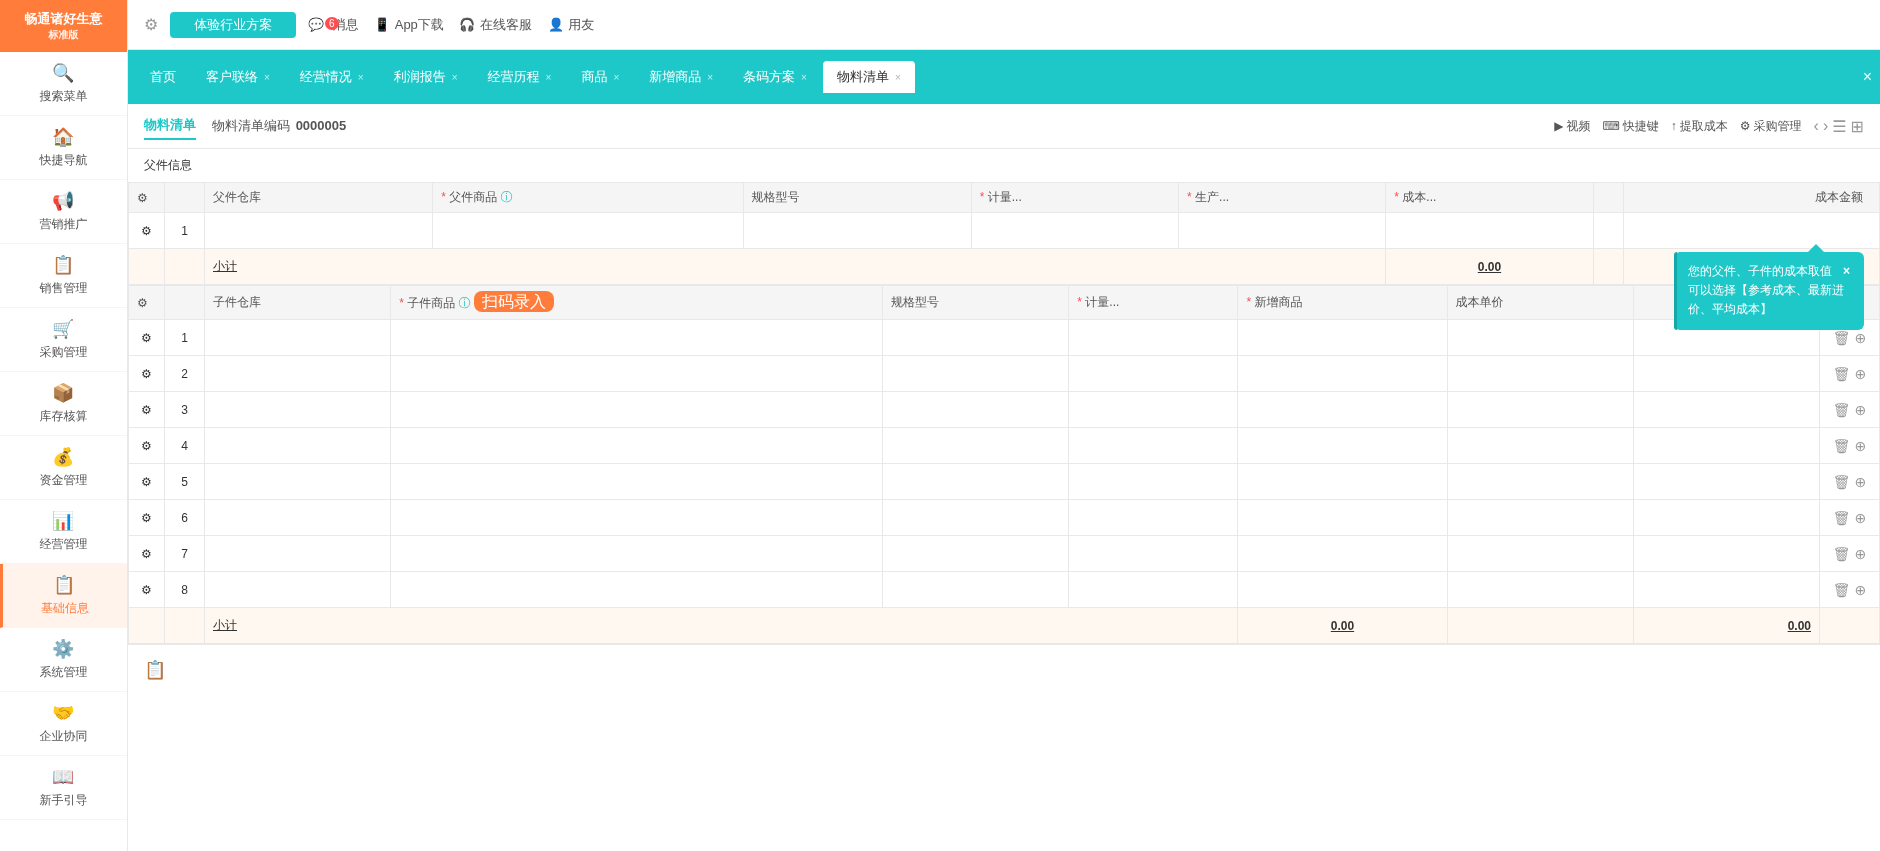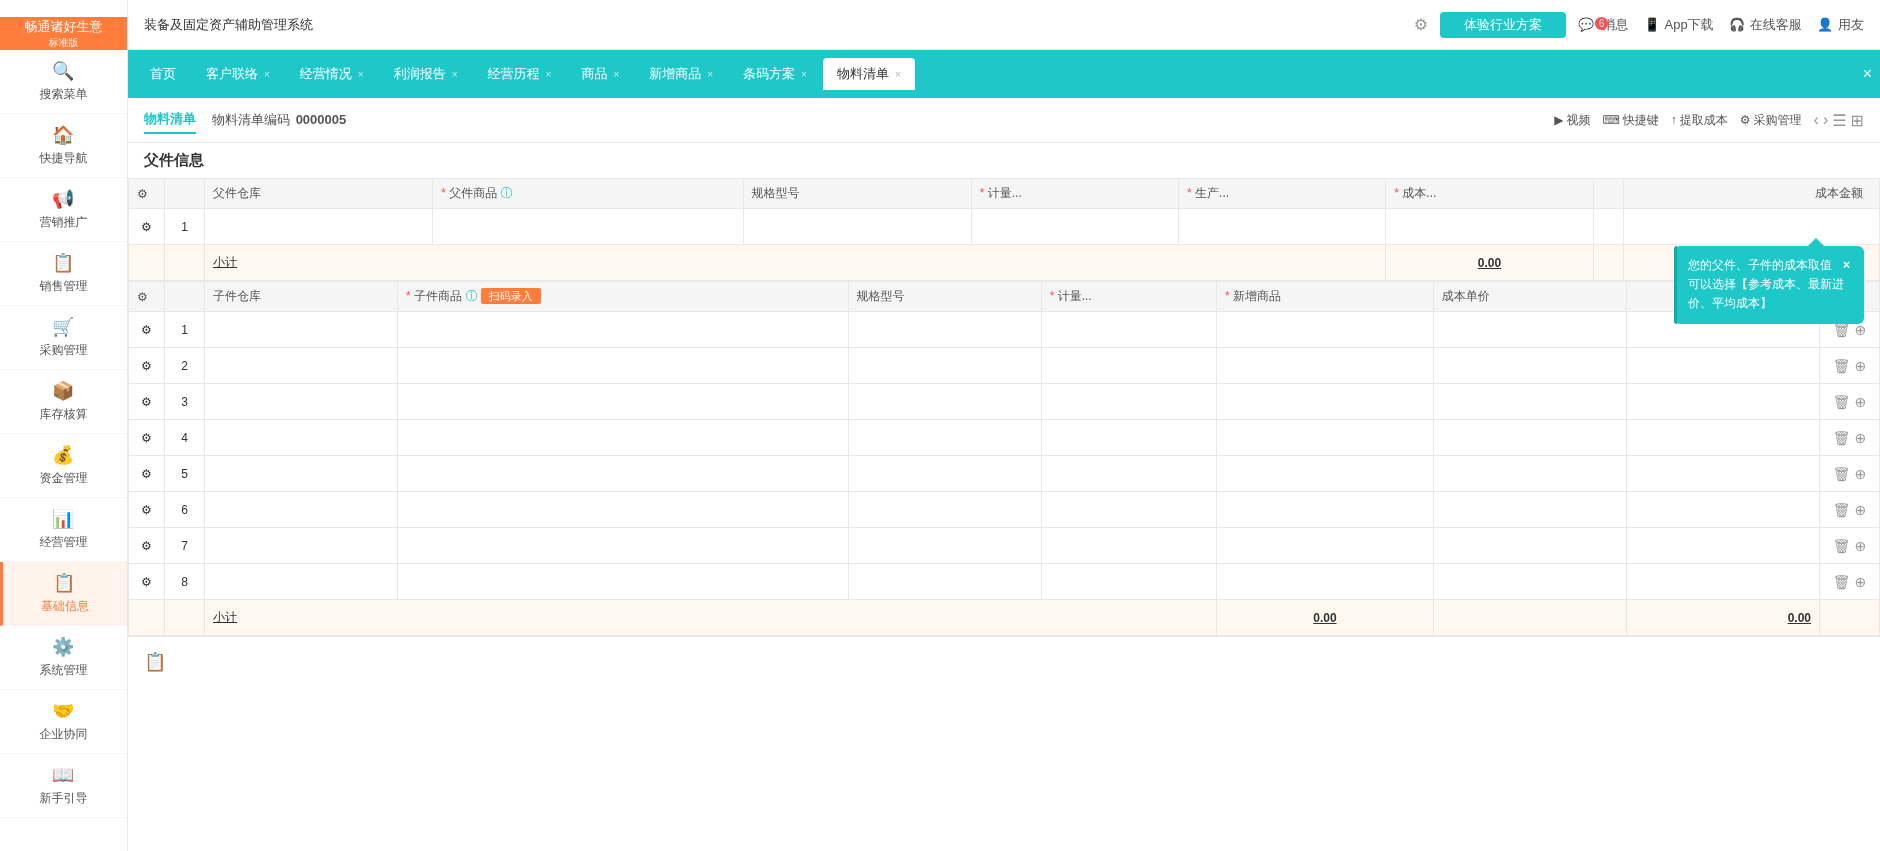--- a/index.html
+++ b/index.html
@@ -9,30 +9,29 @@
     .sidebar {
       width: 128px;
       background: #fff;
       display: flex;
       flex-direction: column;
       border-right: 1px solid #e8e8e8;
       flex-shrink: 0;
     }
     .sidebar-logo {
       background: #ff7c3a;
-      height: 33px;
+      height: 52px;
       display: flex;
       align-items: center;
       justify-content: center;
       color: white;
       font-size: 14px;
-      font-weight: normal;
+      font-weight: bold;
       padding: 0 8px;
       flex-direction: column;
-      margin-top: 17px;
     }
     .sidebar-logo .logo-main { font-size: 13px; }
     .sidebar-logo .logo-sub { font-size: 10px; opacity: 0.9; }
     .sidebar-item {
       display: flex;
       flex-direction: column;
       align-items: center;
       padding: 10px 0;
       cursor: pointer;
       border-bottom: 1px solid #f5f5f5;
@@ -88,21 +87,21 @@
       cursor: pointer;
       font-size: 13px;
     }
     .settings-icon { color: #999; cursor: pointer; font-size: 16px; }
 
     
     .nav-tabs {
       background: #1ec8c8;
       display: flex;
       align-items: center;
-      height: 48px;
+      height: 54px;
       padding: 0 8px;
       gap: 2px;
       overflow-x: auto;
     }
     .nav-tab {
       padding: 0 14px;
       height: 32px;
       display: flex;
       align-items: center;
       color: white;
@@ -155,23 +154,23 @@
       display: flex;
       align-items: center;
       gap: 3px;
       cursor: pointer;
       color: #555;
     }
 
     
     .section-header {
       padding: 8px 16px;
-      font-size: 15px;
+      font-size: 12px;
       color: #333;
-      font-weight: bold;
+      font-weight: normal;
       background: #fff;
     }
 
     
     .data-table {
       width: 100%;
       border-collapse: collapse;
       font-size: 12px;
     }
     .data-table th {
@@ -195,22 +194,22 @@
       text-decoration: underline;
     }
     .required-star { color: #ff4d4f; }
     .col-num { width: 40px; text-align: center; color: #999; }
     .col-settings { width: 36px; text-align: center; }
     .settings-cell { text-align: center; color: #999; cursor: pointer; }
     .scan-btn {
       background: #ff7c3a;
       color: white;
       padding: 2px 8px;
-      border-radius: 2px;
-      font-size: 11px;
+      border-radius: 8px;
+      font-size: 16px;
       cursor: pointer;
     }
     .op-icons { display: flex; gap: 4px; justify-content: center; }
     .op-icon { color: #999; cursor: pointer; font-size: 14px; }
 
     
     .tooltip-box {
       position: absolute;
       top: 148px;
       right: 16px;
@@ -330,21 +329,20 @@
   </div>
   <div class="sidebar-item">
     <span class="sidebar-icon">📖</span>
     <span>新手引导</span>
   </div>
 </div>
 
 <div class="main-content">
 
   <div class="top-header">
-    <span class="top-header-title">装备及固定资产辅助管理系统</span>
     <span class="settings-icon">⚙</span>
     <div class="header-trial-btn">体验行业方案</div>
     <div class="top-header-actions">
       <div class="header-btn">
         <span>💬</span>
         <span style="position:relative;">
           <span style="background:#ff4d4f;color:white;border-radius:50%;padding:1px 4px;font-size:10px;position:absolute;top:-8px;right:-10px;">6</span>
         </span>
         <span>消息</span>
       </div>

